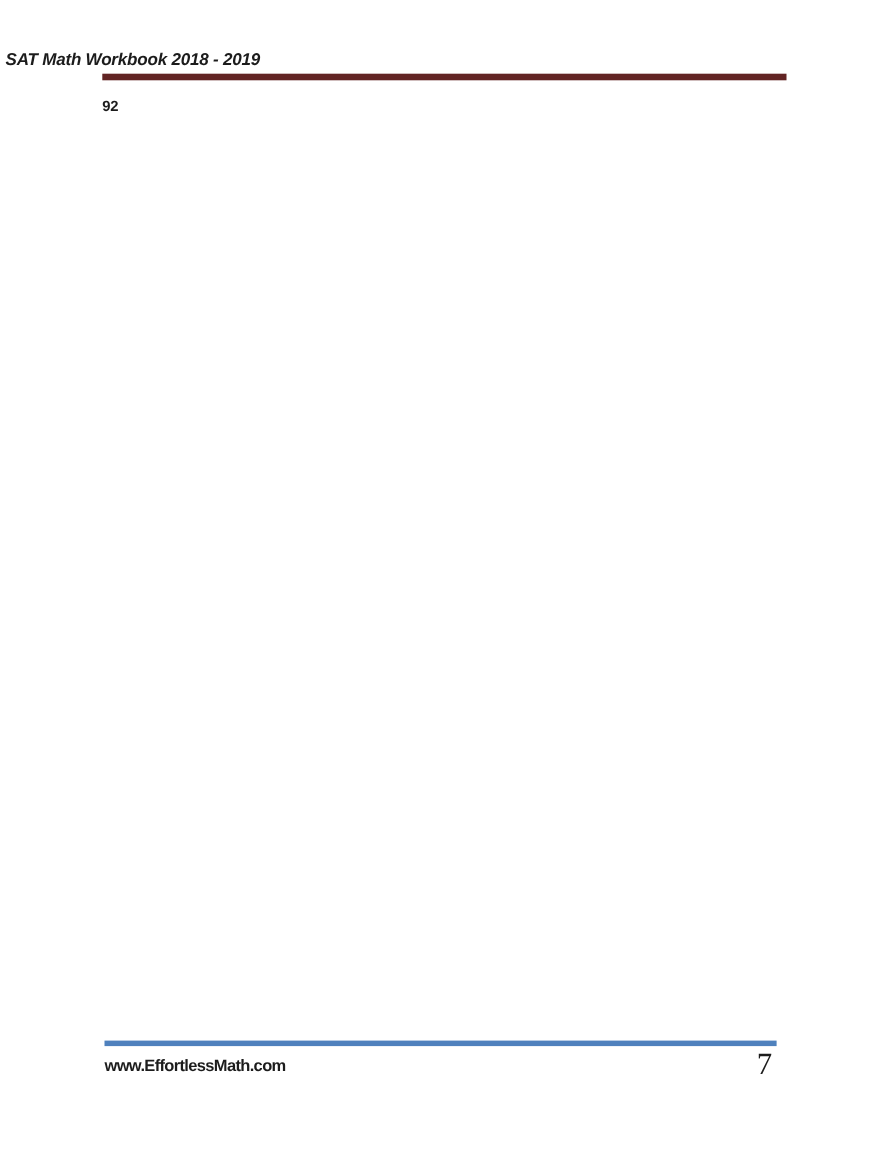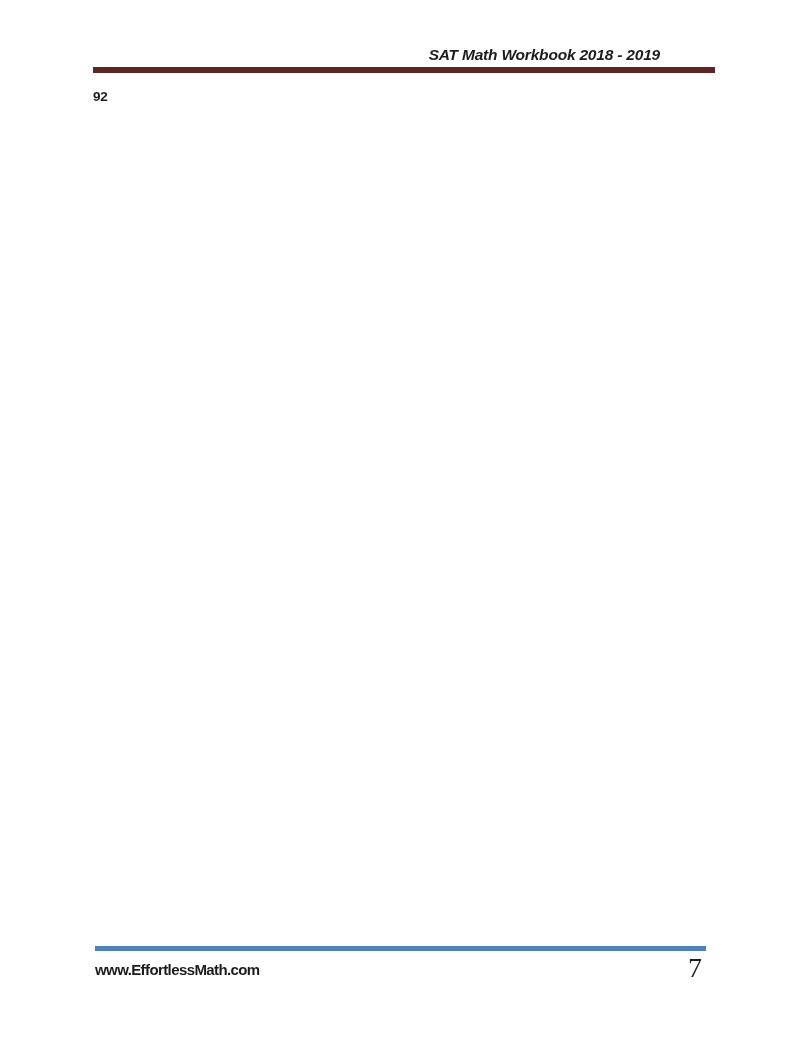--- a/index.html
+++ b/index.html
@@ -10,21 +10,21 @@
   }
   html,body{margin:0;padding:0;}
   body{
     width:808px;height:1045px;background:#ffffff;position:relative;
     font-family:"Liberation Sans",sans-serif;color:var(--text);
     overflow:hidden;
   }
   .page{position:absolute;inset:0;background:#ffffff;}
   
   .doc-title{
-    position:absolute;top:46px;left:16px;width:644px;text-align:right;
+    position:absolute;top:46px;left:5px;width:644px;text-align:left;
     font-size:15.5px;font-weight:bold;font-style:italic;letter-spacing:-0.2px;
   }
   .rule-maroon{
     position:absolute;top:67px;left:93px;width:622px;height:6px;
     background:var(--accent-maroon);
   }
   
   .toc{
     position:absolute;top:89px;left:93px;width:622px;
   }

